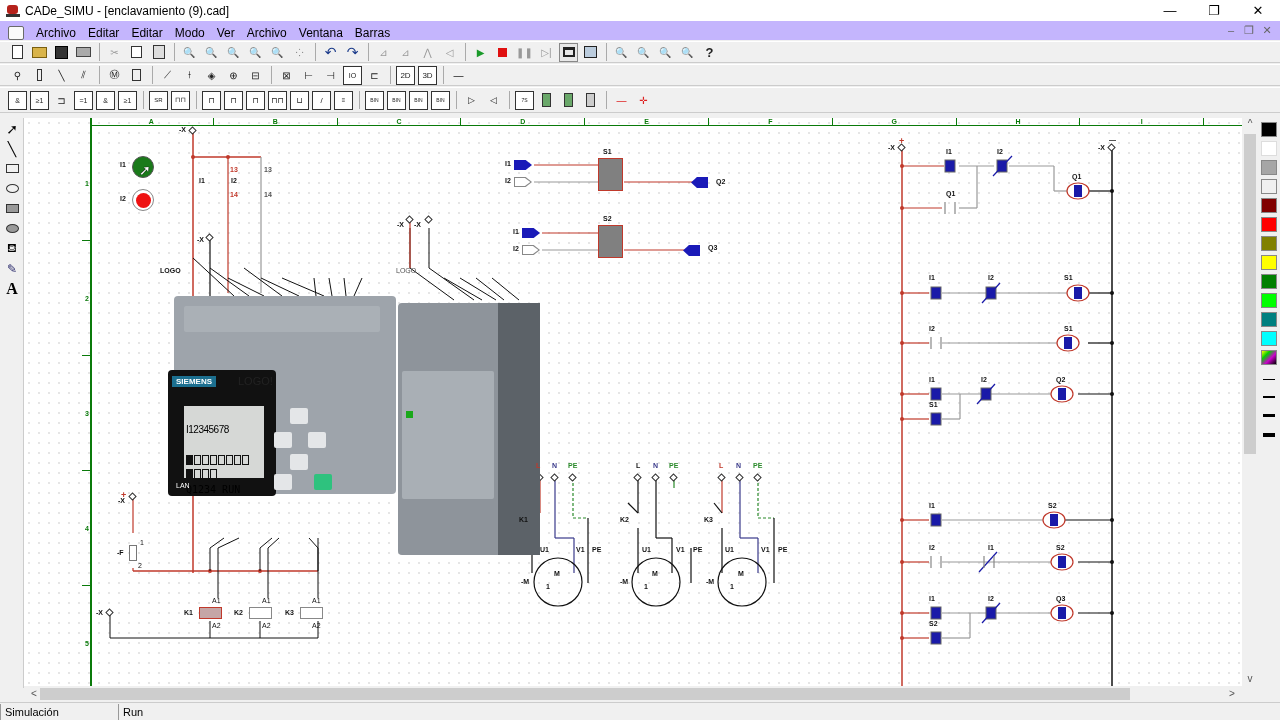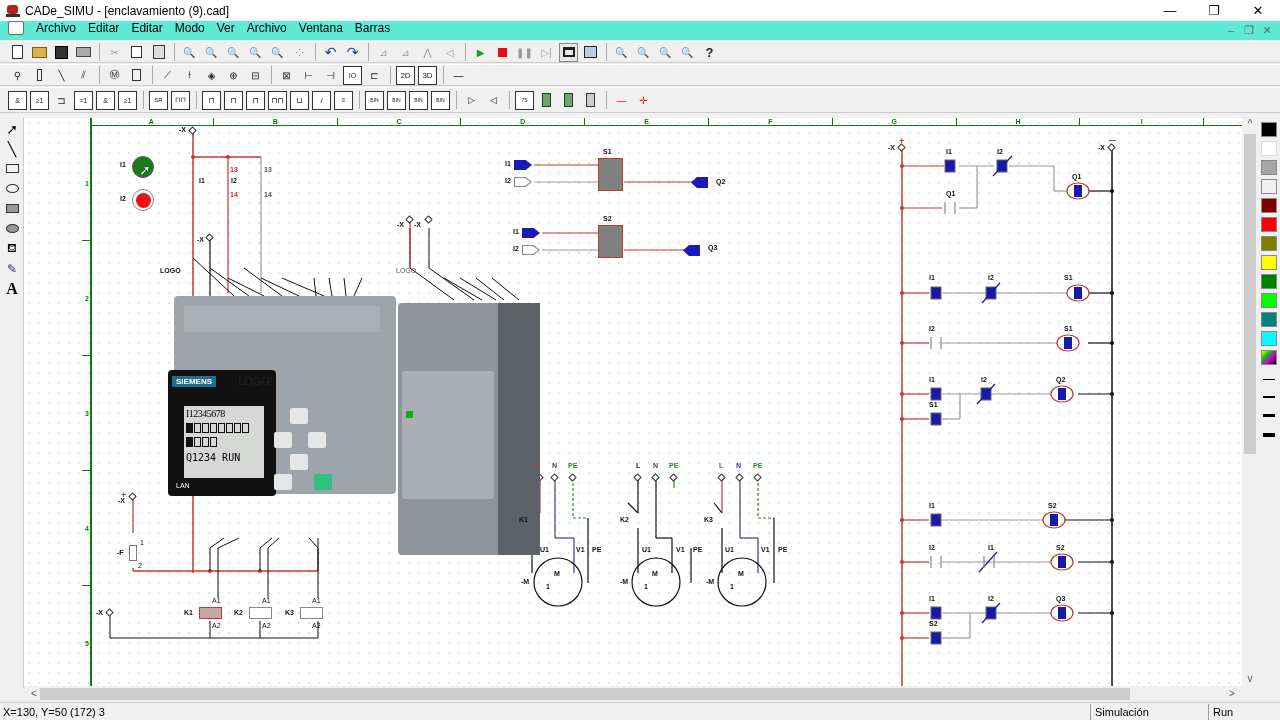--- a/index.html
+++ b/index.html
@@ -2,21 +2,21 @@
 <html><head>
 <meta charset="utf-8">
 <style>
 *{box-sizing:border-box;margin:0;padding:0}
 html,body{width:1280px;height:720px;overflow:hidden;background:#f0f0f0;font-family:"Liberation Sans",sans-serif;font-size:12px;color:#000}
 .titlebar{position:absolute;left:0;top:0;width:1280px;height:21px;background:#fff;display:flex;align-items:center}
 .titlebar .appicon{width:16px;height:16px;margin:0 4px 0 5px;position:relative}
 .titlebar .title{font-size:12px}
 .winbtns{position:absolute;right:0;top:0;display:flex;height:21px}
 .winbtns span{width:44px;text-align:center;font-size:13px;line-height:21px}
-.menubar{position:absolute;left:0;top:21px;width:1280px;height:19px;background:#5eead4;display:flex;align-items:flex-start}
+.menubar{position:absolute;left:0;top:21px;width:1280px;height:19px;background:#c4b5fd;display:flex;align-items:flex-end}
 .menubar .docicon{width:16px;height:14px;border:1px solid #6a6a6a;border-radius:2px;margin:0 6px 0 8px;background:#fafafa}
 .menubar .mi{padding:0 6px;font-size:12px}
 .mdibtns{position:absolute;right:4px;top:0;display:flex;height:19px}
 .mdibtns span{width:18px;text-align:center;color:#666;font-size:11px;line-height:19px}
 .tb{position:absolute;left:0;width:1280px;background:#f0f0f0;border-top:1px solid #fff;border-bottom:1px solid #ccc;display:flex;align-items:center;padding-left:8px}
 .tb .b{width:19px;height:19px;margin-right:3px;display:flex;align-items:center;justify-content:center;font-size:10px;color:#222;position:relative}
 .tb .sep{width:1px;height:18px;background:#aaa;margin:0 5px 0 3px}
 .tb .ic{border:1px solid #333;background:#fff}
 .leftbar{position:absolute;left:0;top:118px;width:24px;height:570px;background:#f0f0f0;border-right:1px solid #ccc}
 .leftbar .t{width:20px;height:19px;margin:1px 2px;display:flex;align-items:center;justify-content:center;font-size:14px}
@@ -497,21 +497,21 @@
   <span class="lbl" style="left:136px;top:149px">LOGO</span>
   <span class="lbl" style="left:372px;top:149px;font-weight:normal;color:#555">LOGO</span>
   <span class="lbl" style="left:373px;top:103px">-X</span>
   <span class="lbl" style="left:390px;top:103px">-X</span>
 
   <div class="plc" style="left:150px;top:178px;width:222px;height:198px;background:#9ea4ab">
     <div style="position:absolute;left:10px;top:10px;width:196px;height:26px;background:#aab0b6;border-radius:2px"></div>
     <div style="position:absolute;left:-6px;top:74px;width:108px;height:126px;background:#111;border-radius:4px">
       <div style="position:absolute;left:4px;top:6px;width:44px;height:11px;background:#1c6f8f;color:#fff;font-size:8px;font-weight:bold;text-align:center;line-height:11px">SIEMENS</div>
       <div style="position:absolute;left:16px;top:36px;width:80px;height:72px;background:#d6d8d6">
-        <div style="font-family:Liberation Serif, serif;font-size:10px;padding:2px 2px;letter-spacing:-0.5px">I12345678</div>
+        <div style="font-family:Liberation Sans, sans-serif;font-size:10px;padding:18px 2px;letter-spacing:-0.5px">I12345678</div>
         <div style="display:flex;gap:1px;padding:2px 2px">
             <span style="width:7px;height:10px;background:#111"></span>
             <span style="width:7px;height:10px;border:1px solid #111"></span>
             <span style="width:7px;height:10px;border:1px solid #111"></span>
             <span style="width:7px;height:10px;border:1px solid #111"></span>
             <span style="width:7px;height:10px;border:1px solid #111"></span>
             <span style="width:7px;height:10px;border:1px solid #111"></span>
             <span style="width:7px;height:10px;border:1px solid #111"></span>
             <span style="width:7px;height:10px;border:1px solid #111"></span>
           </div>
@@ -678,16 +678,15 @@
   <div class="ln" style="height:4px;margin-top:16px"></div>
 </div>
 
 <div class="hscroll">
   <div class="arr" style="left:2px">&lt;</div>
   <div class="thumb"></div>
   <div class="arr" style="right:2px">&gt;</div>
 </div>
 
 <div class="statusbar">
-  <span class="coords">X=130, Y=50 (172) 3</span>
   <span class="cell" style="width:118px">Simulación</span>
   <span class="cell" style="width:72px">Run</span>
 </div>
 
 </body></html>

